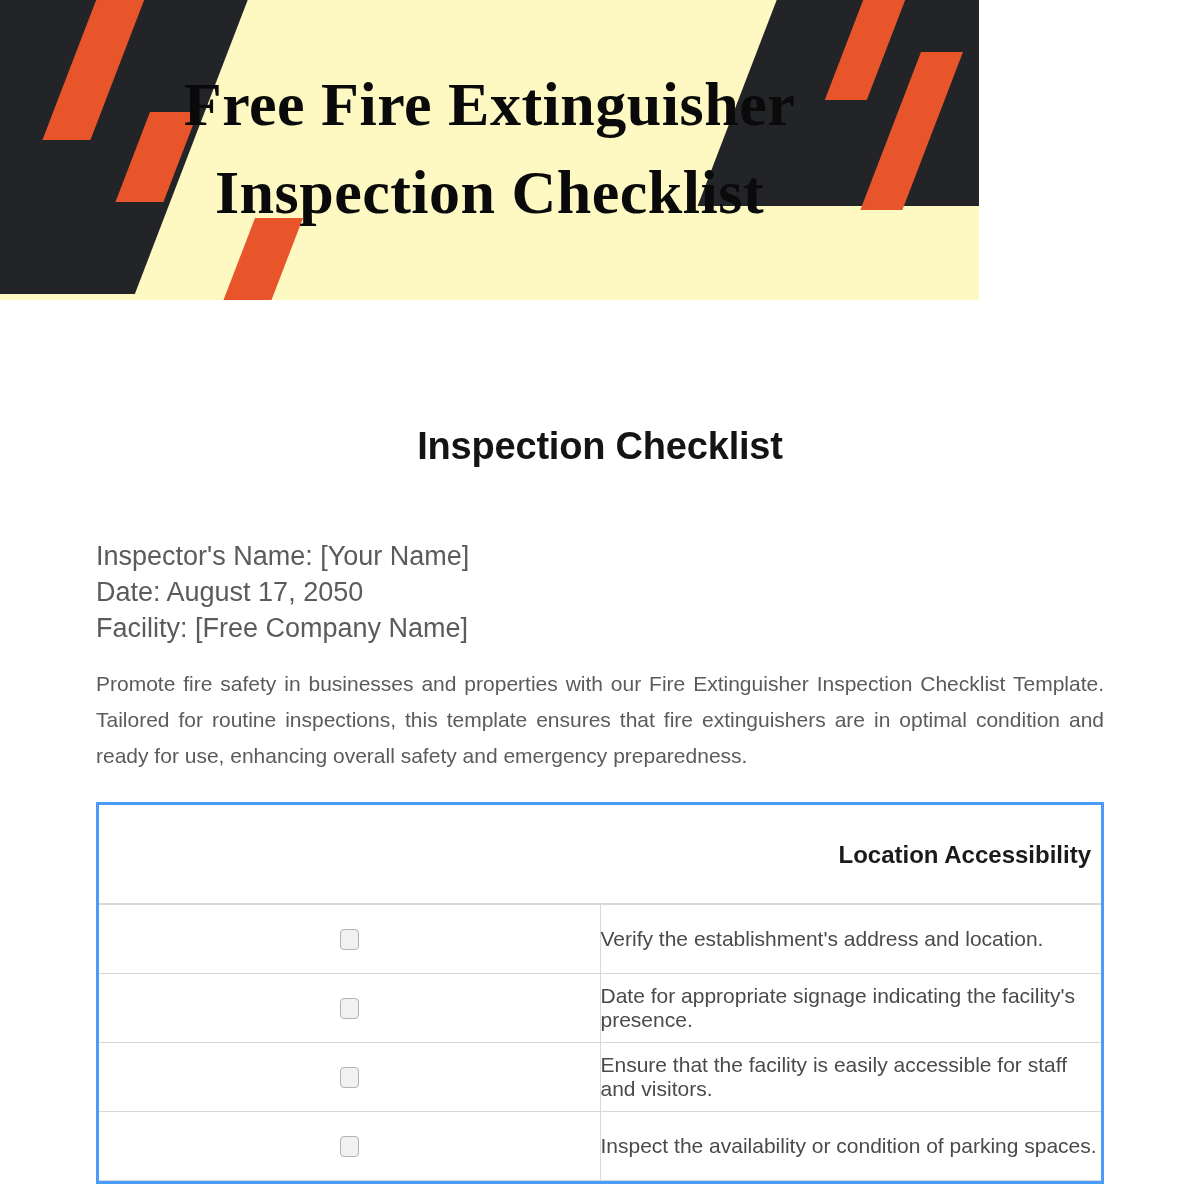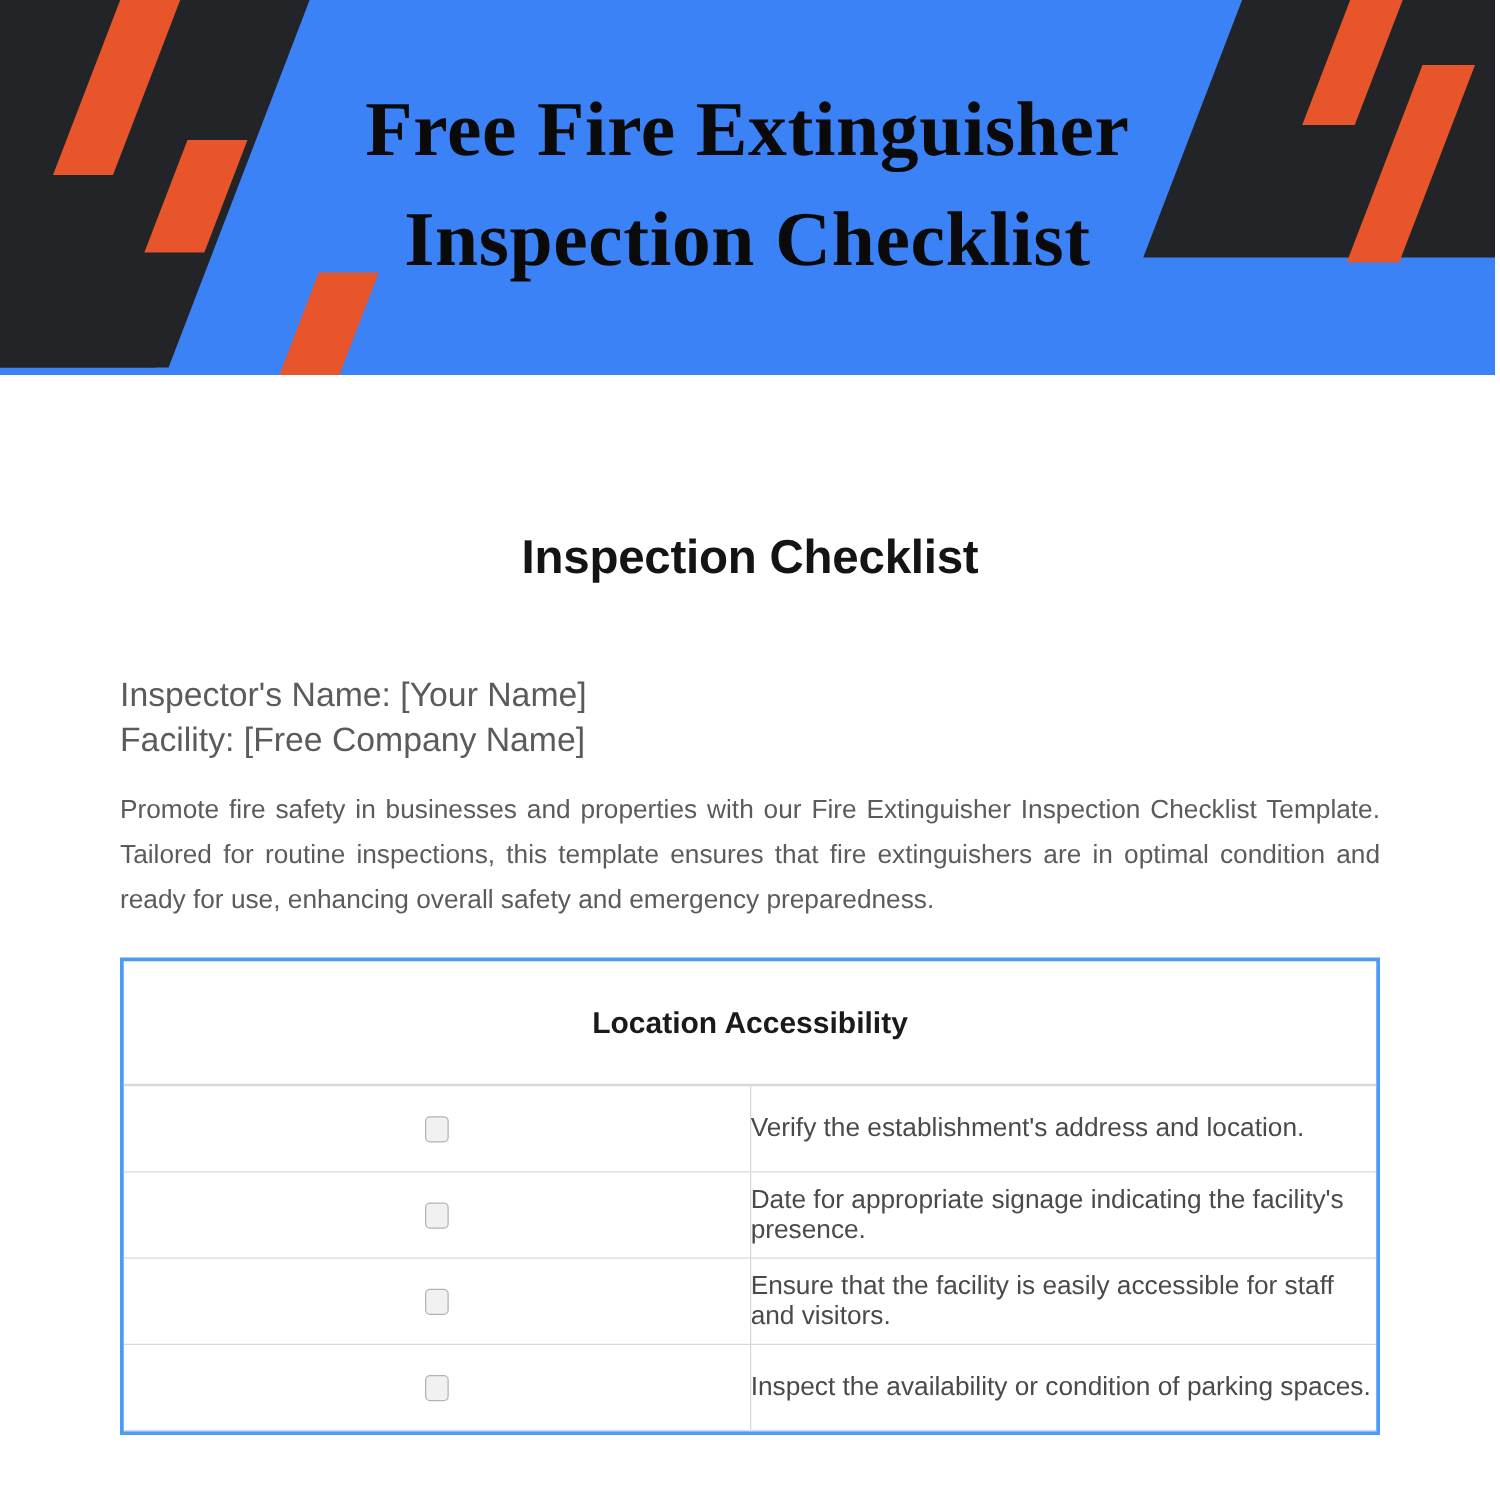--- a/index.html
+++ b/index.html
@@ -11,23 +11,23 @@
     width: 1200px;
     height: 1200px;
     overflow: hidden;
     font-family: "Liberation Sans", sans-serif;
     -webkit-font-smoothing: antialiased;
   }
 
   
   .banner {
     position: relative;
-    width: 1196px;
+    width: 979px;
     height: 300px;
-    background: #3b82f6;
+    background: #fef9c3;
     overflow: hidden;
   }
 
   .deco { position: absolute; }
 
   
   .deco-left-dark {
     left: -220px;
     top: -6px;
     width: 470px;
@@ -158,21 +158,21 @@
     border: 3px solid #4a9cf6;
     background: #ffffff;
     box-sizing: border-box;
   }
   table.checklist {
     width: 100%;
     border-collapse: collapse;
     table-layout: fixed;
   }
   table.checklist th.section-head {
-    text-align: center;
+    text-align: right;
     font-size: 24px;
     font-weight: bold;
     color: #1a1a1a;
     padding: 36px 10px 34px 10px;
     border-bottom: 2px solid #d8d8d8;
   }
   table.checklist td {
     border-top: 1px solid #d8d8d8;
     border-bottom: 1px solid #d8d8d8;
     padding: 0;
@@ -218,20 +218,21 @@
   <div class="banner-title">Free Fire Extinguisher
 Inspection Checklist</div>
 </div>
 
 <div class="doc">
 
   <h1 class="doc-title">Inspection Checklist</h1>
 
   <div class="meta">
     <div>Inspector's Name: [Your Name]</div>
+    <div>Date: August 17, 2050</div>
     <div>Facility: [Free Company Name]</div>
   </div>
 
   <p class="intro">Promote fire safety in businesses and properties with our Fire Extinguisher Inspection Checklist Template. Tailored for routine inspections, this template ensures that fire extinguishers are in optimal condition and ready for use, enhancing overall safety and emergency preparedness.</p>
 
   <div class="table-wrap">
     <table class="checklist">
       <thead>
         <tr>
           <th class="section-head" colspan="2">Location Accessibility</th>

